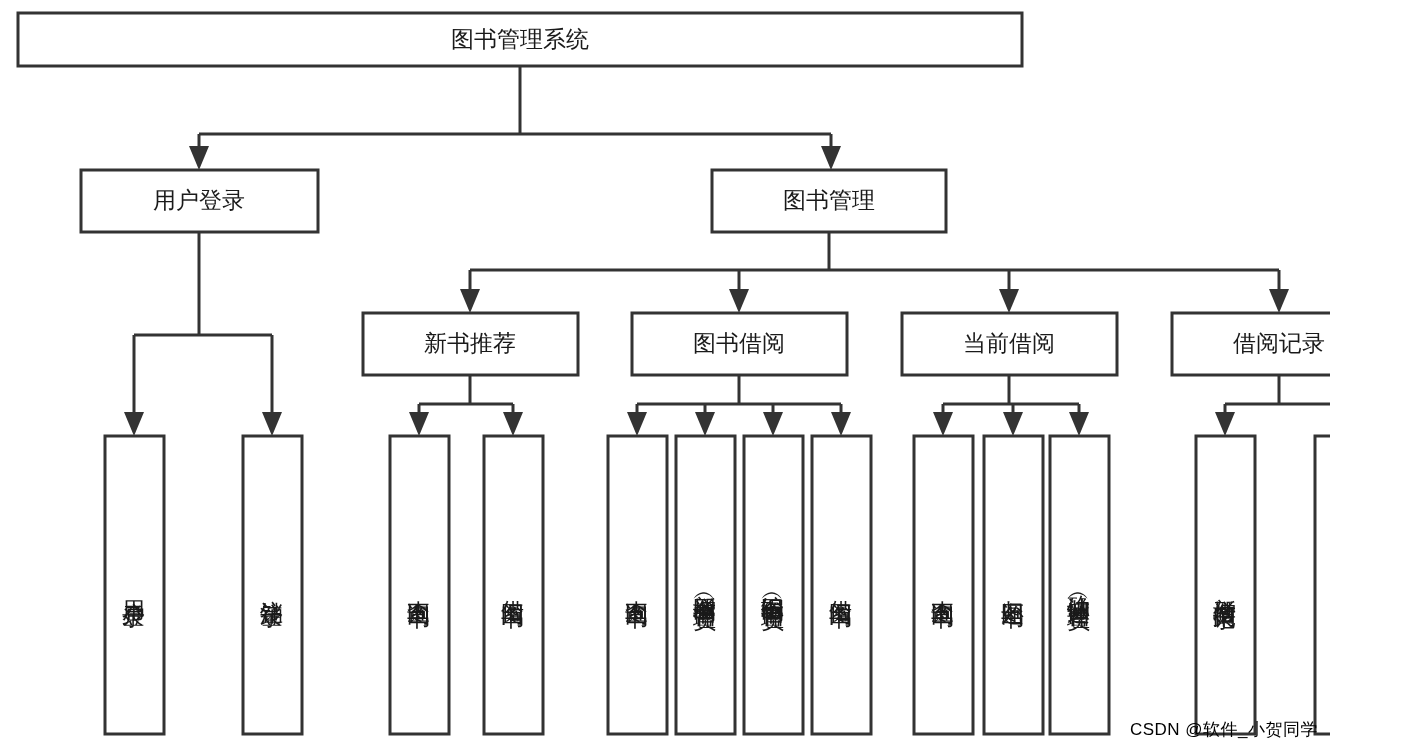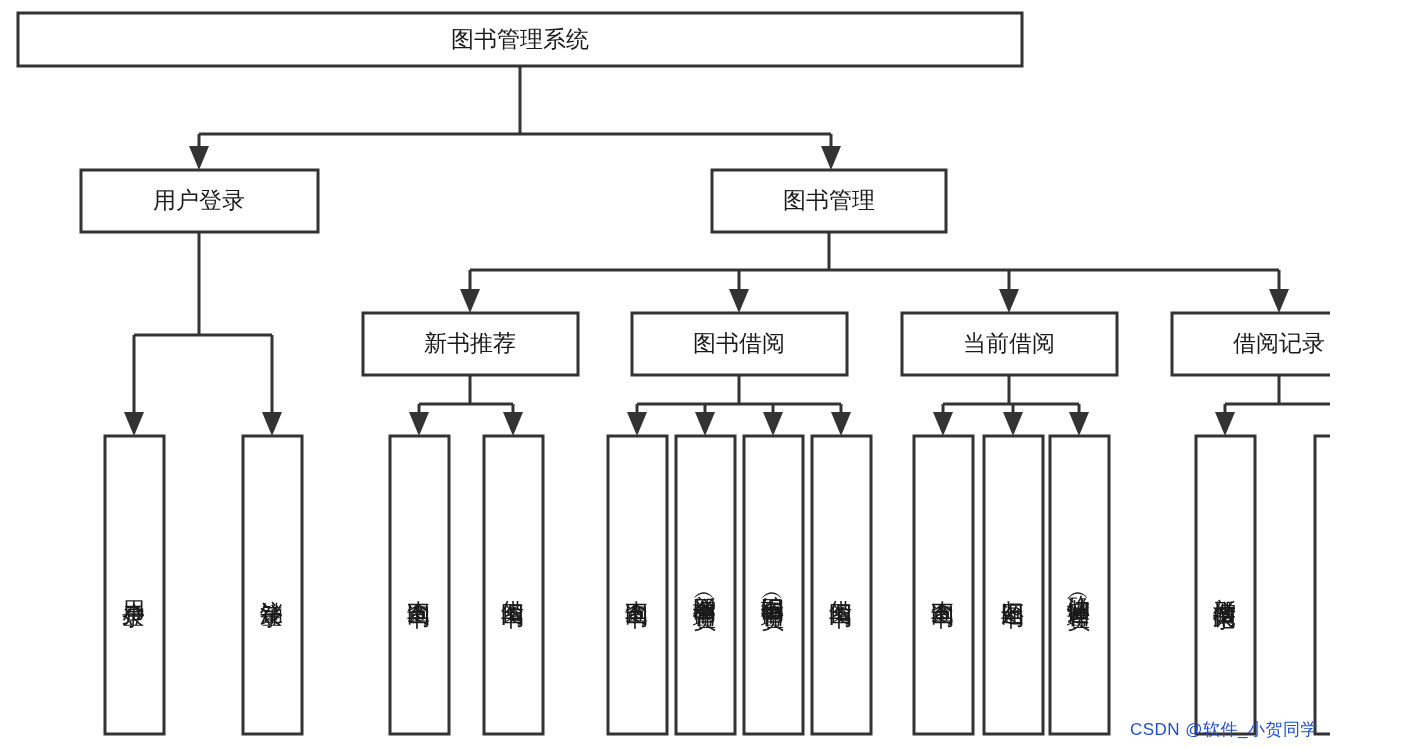--- a/index.html
+++ b/index.html
@@ -52,21 +52,21 @@
     text-anchor: middle;
     writing-mode: vertical-rl;
     letter-spacing: 2px;
   }
   .watermark {
     position: absolute;
     right: 12px;
     bottom: 6px;
     font-family: "Liberation Sans", "DejaVu Sans", sans-serif;
     font-size: 17px;
-    color: #1d4ed8;
+    color: #000000;
     letter-spacing: 0.5px;
     white-space: nowrap;
     user-select: none;
   }
 </style>
 </head>
 <body>
 
 <div id="canvas">
 

